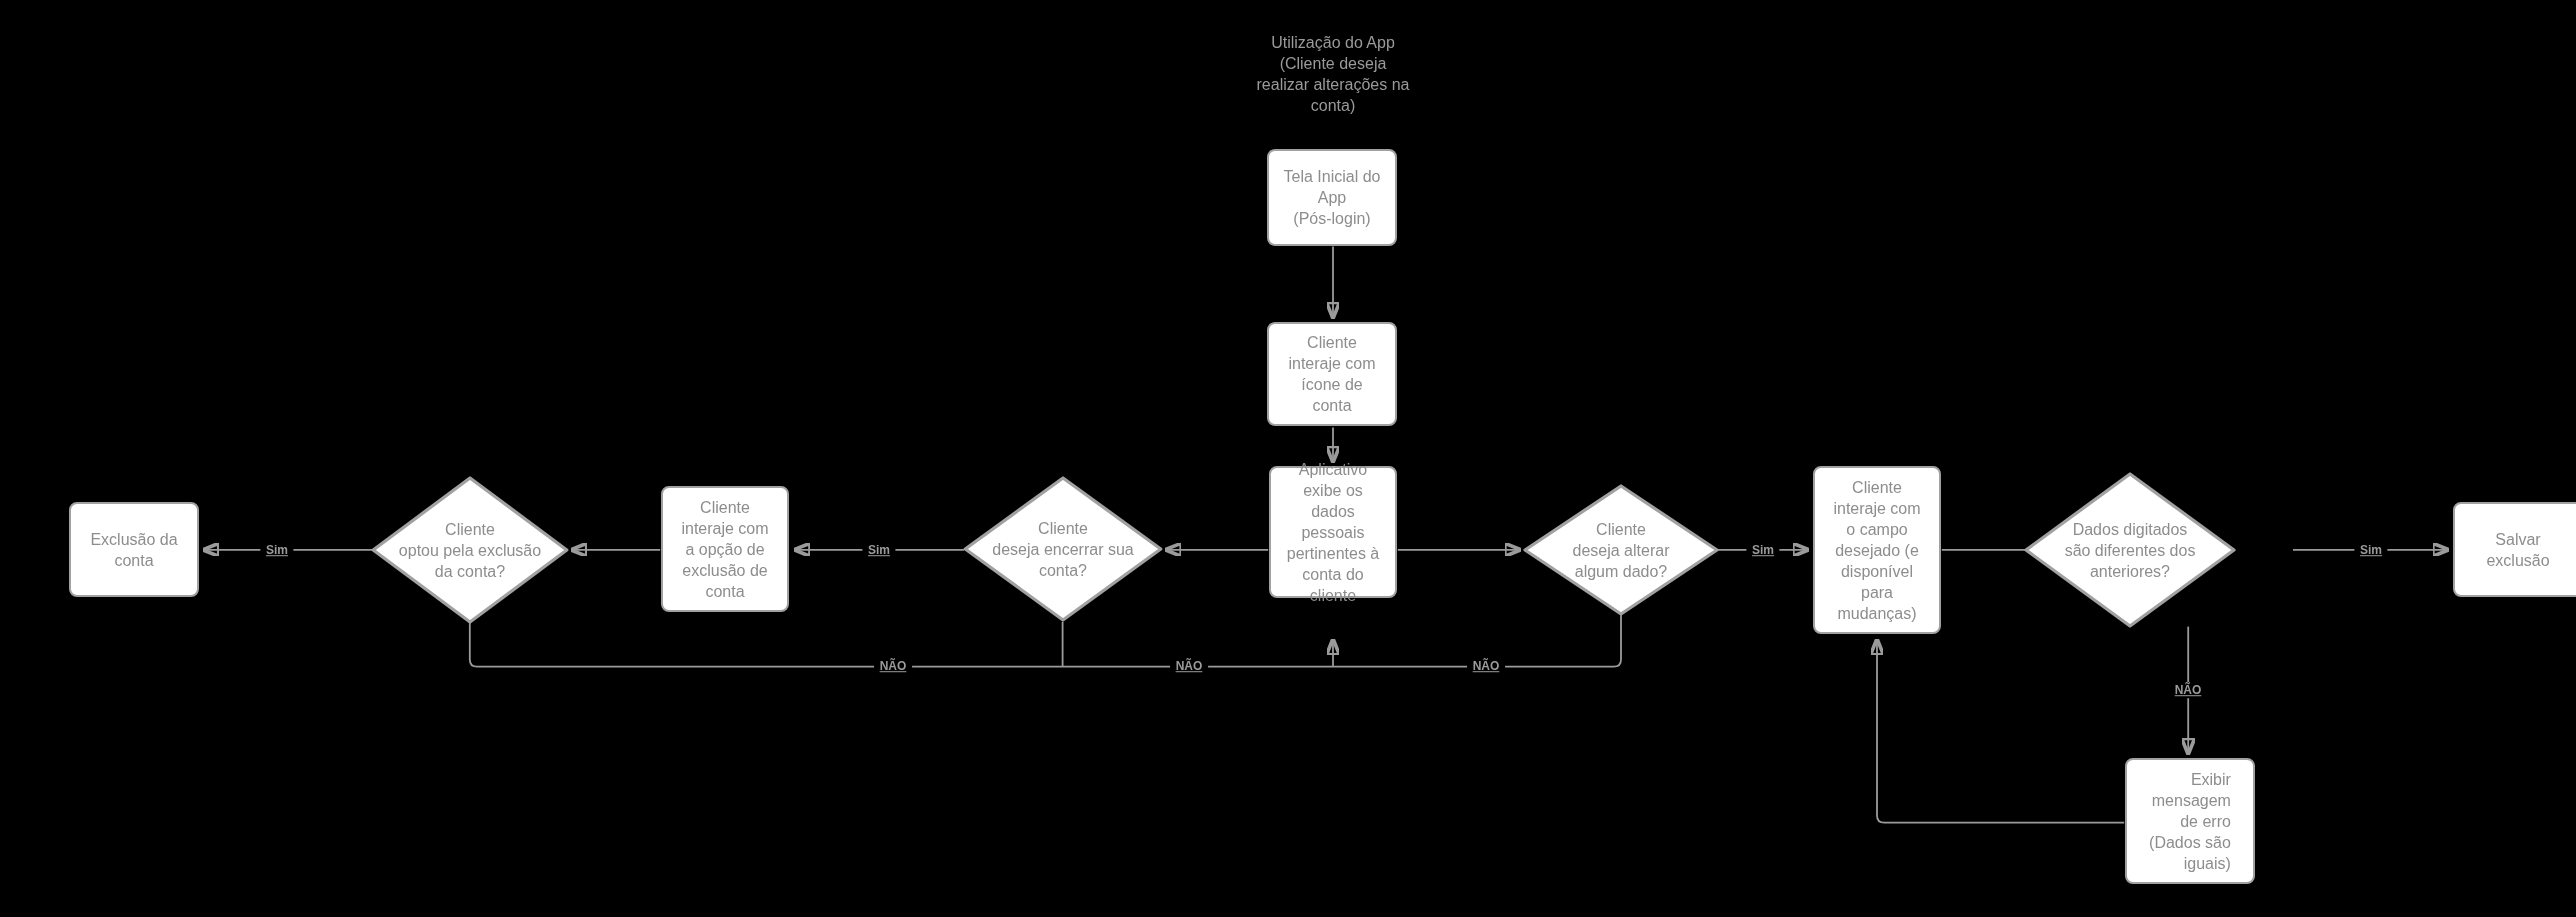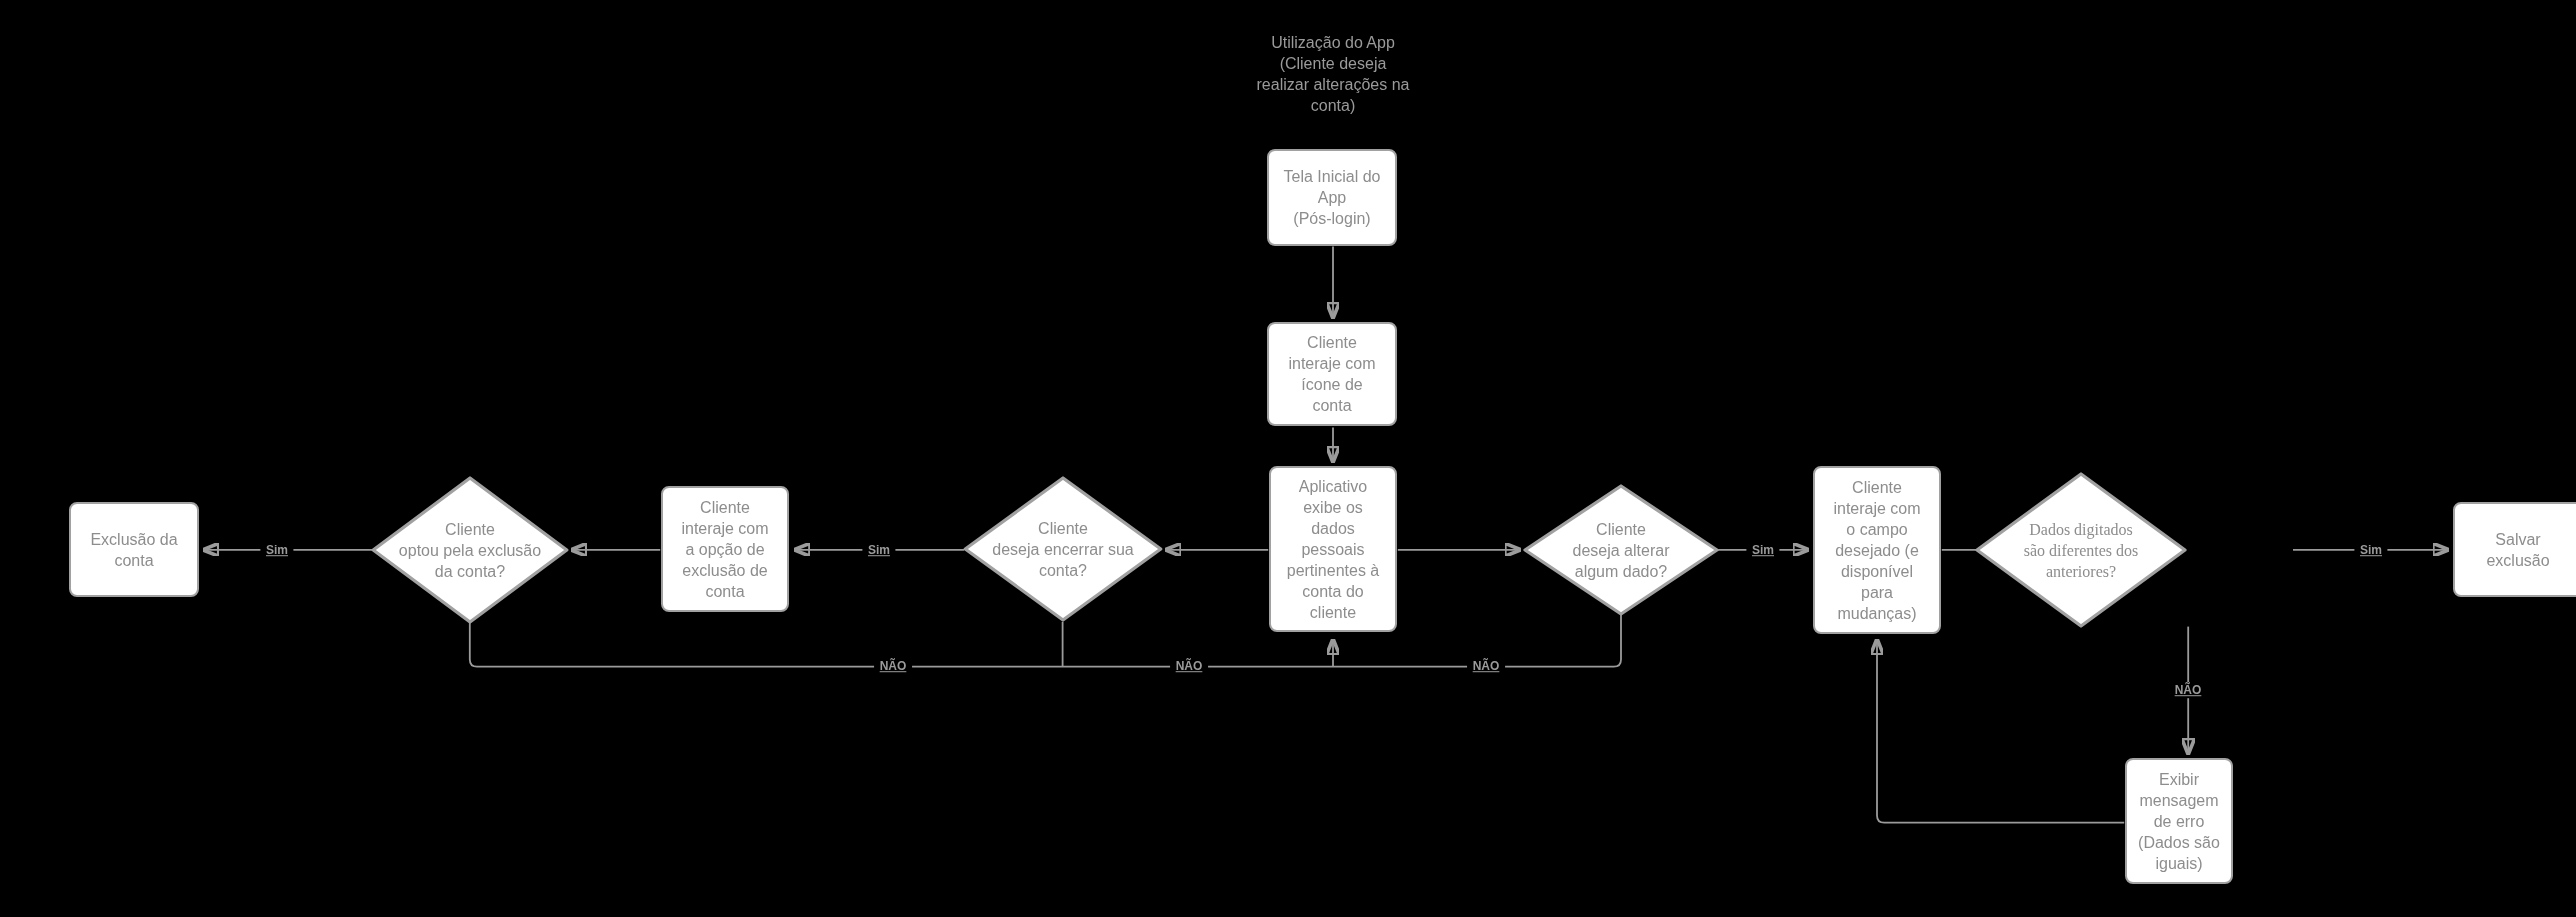--- a/index.html
+++ b/index.html
@@ -88,21 +88,21 @@
       </g>
   </svg>
   <div id="nodes">
       <div class="node rect" style="left: 1230px; top: 149px; width: 130px; height: 97px;">Tela Inicial do
 App
 (Pós-login)</div>
       <div class="node rect" style="left: 1230px; top: 322px; width: 130px; height: 104px;">Cliente
 interaje com
 ícone de
 conta</div>
-      <div class="node rect" style="left: 1232px; top: 466px; width: 128px; height: 166px;">Aplicativo
+      <div class="node rect" style="left: 1232px; top: 466px; width: 128px; height: 132px;">Aplicativo
 exibe os
 dados
 pessoais
 pertinentes à
 conta do
 cliente</div>
       <div class="node diamond" style="left: 1488px; top: 486px; width: 192px; height: 128px;">
         <svg width="200" height="136" viewBox="-5 -5 250 170">
           <polygon points="120,0 240,80 120,160 0,80" fill="#ffffff" stroke="#a1a1a1" stroke-width="4" stroke-linejoin="round"></polygon>
         </svg>
@@ -110,31 +110,31 @@
 deseja alterar
 algum dado?</div>
       </div>
       <div class="node rect" style="left: 1776px; top: 466px; width: 128px; height: 168px;">Cliente
 interaje com
 o campo
 desejado (e
 disponível
 para
 mudanças)</div>
-      <div class="node diamond" style="left: 1940px; top: 474px; width: 208px; height: 152px; font-family: Liberation Serif, serif;">
+      <div class="node diamond" style="left: 1989px; top: 474px; width: 208px; height: 152px;">
         <svg width="216" height="160" viewBox="-5 -5 270 200">
           <polygon points="130,0 260,95 130,190 0,95" fill="#ffffff" stroke="#a1a1a1" stroke-width="4" stroke-linejoin="round"></polygon>
         </svg>
         <div class="dtext">Dados digitados
 são diferentes dos
 anteriores?</div>
       </div>
       <div class="node rect" style="left: 2416px; top: 502px; width: 130px; height: 95px;">Salvar
 exclusão</div>
-      <div class="node rect" style="left: 2088px; top: 758px; width: 108px; height: 126px;">Exibir
+      <div class="node rect" style="left: 2088px; top: 758px; width: 130px; height: 126px; text-align: right;">Exibir
 mensagem
 de erro
 (Dados são
 iguais)</div>
       <div class="node diamond" style="left: 928px; top: 478px; width: 196px; height: 142px;">
         <svg width="204" height="150" viewBox="-5 -5 255 188">
           <polygon points="122.5,0 245,89 122.5,178 0,89" fill="#ffffff" stroke="#a1a1a1" stroke-width="4" stroke-linejoin="round"></polygon>
         </svg>
         <div class="dtext">Cliente
 deseja encerrar sua

